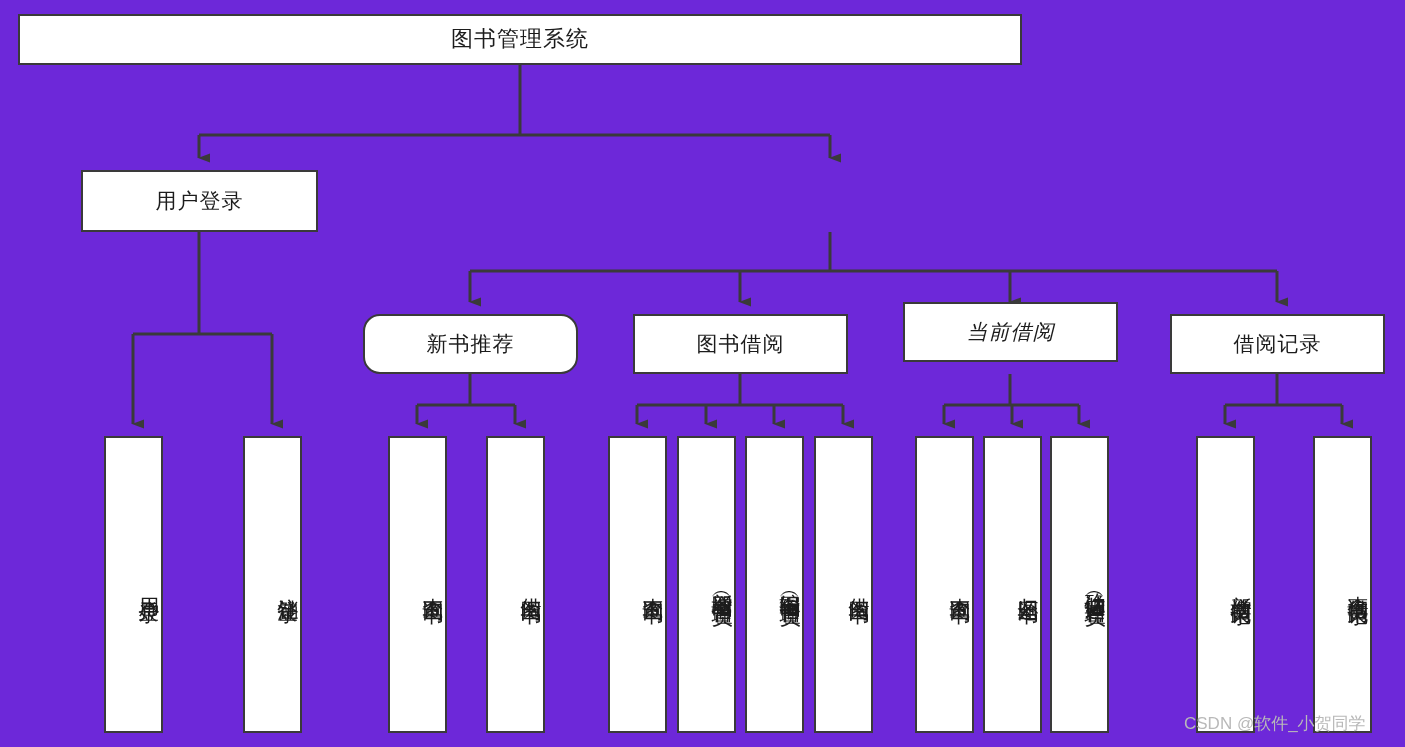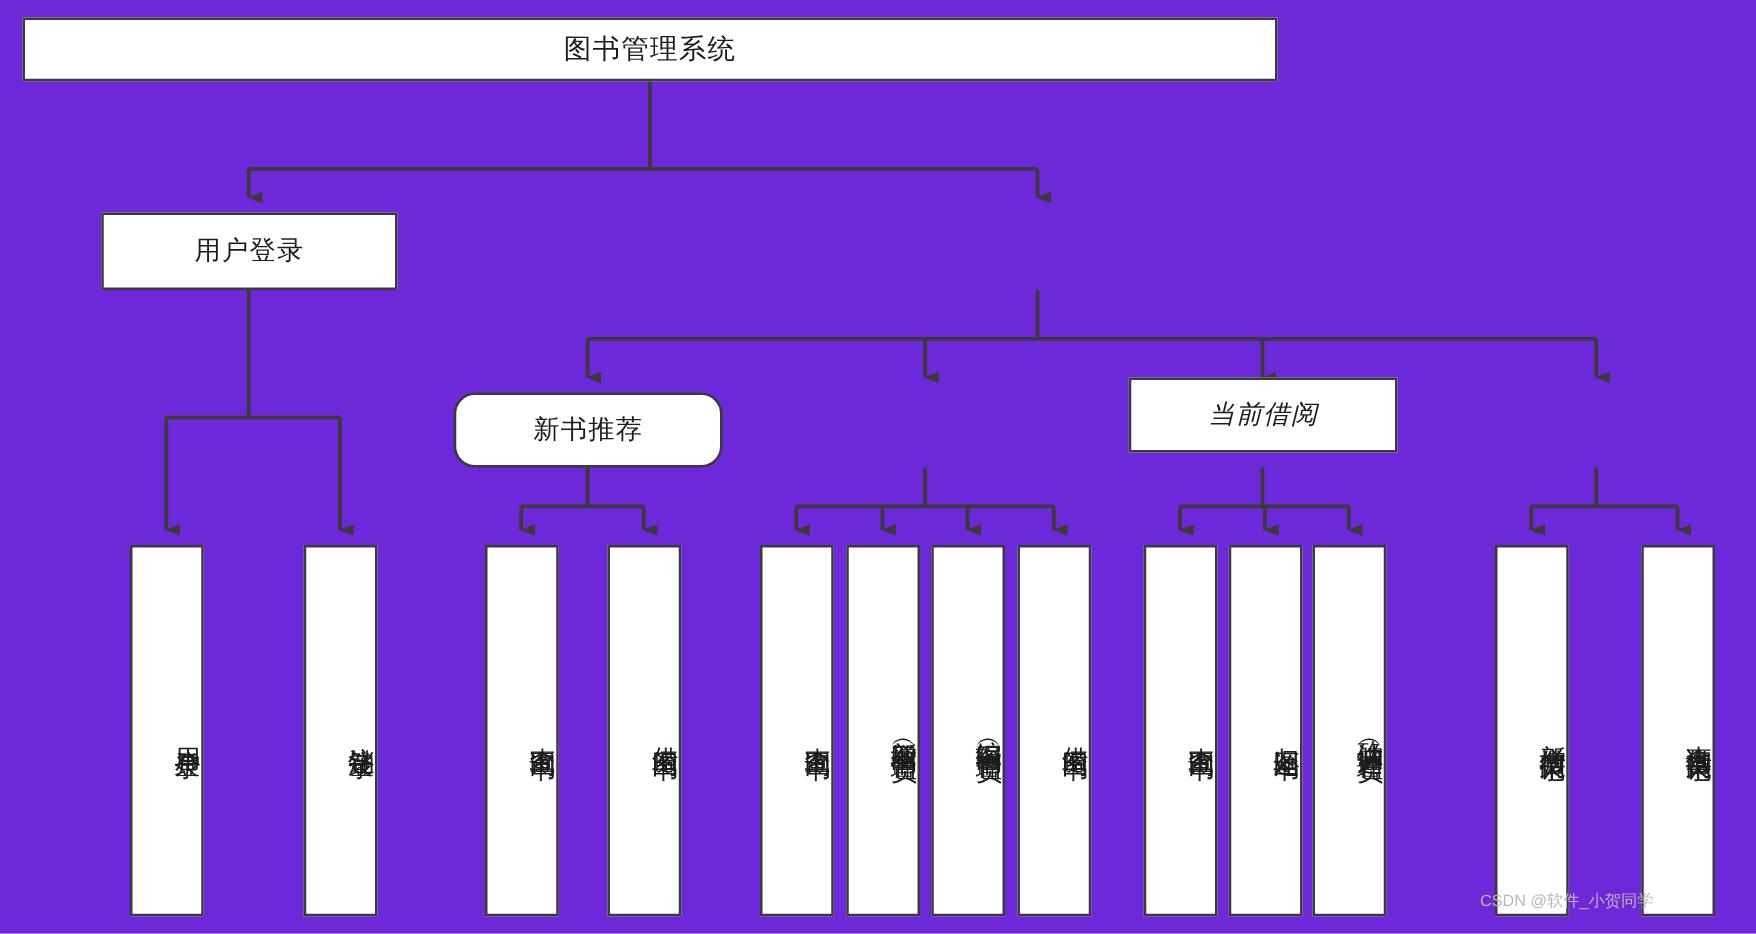--- a/index.html
+++ b/index.html
@@ -55,21 +55,21 @@
     align-items: flex-start;
     justify-content: center;
   }
   .node.root {
     font-size: 22px;
   }
   .watermark {
     position: absolute;
     left: 1184px;
     top: 712px;
-    font-size: 13px;
+    font-size: 17px;
     color: #b9b9b9;
     white-space: nowrap;
     z-index: 5;
     font-family: "Liberation Sans", "DejaVu Sans", sans-serif;
   }
 </style>
 </head>
 <body>
 
 <div id="diagram-root">
@@ -125,21 +125,23 @@
       <line x1="1225" y1="405" x2="1225" y2="424" marker-end="url(#arrowhead)"></line>
       <line x1="1342" y1="405" x2="1342" y2="424" marker-end="url(#arrowhead)"></line>
     </g>
   </svg>
 
   <div class="node horizontal root" style="left:18px; top:14px; width:1004px; height:51px;">图书管理系统</div>
 
   <div class="node horizontal" style="left:81px; top:170px; width:237px; height:62px;">用户登录</div>
 
   <div class="node horizontal" style="left:363px; top:314px; width:215px; height:60px;border-radius:17px;">新书推荐</div>
+  <div class="node horizontal" style="left:633px; top:314px; width:215px; height:60px;">图书借阅</div>
   <div class="node horizontal" style="left:903px; top:302px; width:215px; height:60px;font-style:italic;">当前借阅</div>
+  <div class="node horizontal" style="left:1170px; top:314px; width:215px; height:60px;">借阅记录</div>
 
   <div class="node vertical" style="left:104px; top:436px; width:59px; height:297px;">用户登录</div>
   <div class="node vertical" style="left:243px; top:436px; width:59px; height:297px;">注销登录</div>
 
   <div class="node vertical" style="left:388px; top:436px; width:59px; height:297px;">查询图书</div>
   <div class="node vertical" style="left:486px; top:436px; width:59px; height:297px;">借阅图书</div>
 
   <div class="node vertical" style="left:608px; top:436px; width:59px; height:297px;">查询图书</div>
   <div class="node vertical" style="left:677px; top:436px; width:59px; height:297px;">新增图书（管理员）</div>
   <div class="node vertical" style="left:745px; top:436px; width:59px; height:297px;">编辑图书（管理员）</div>

